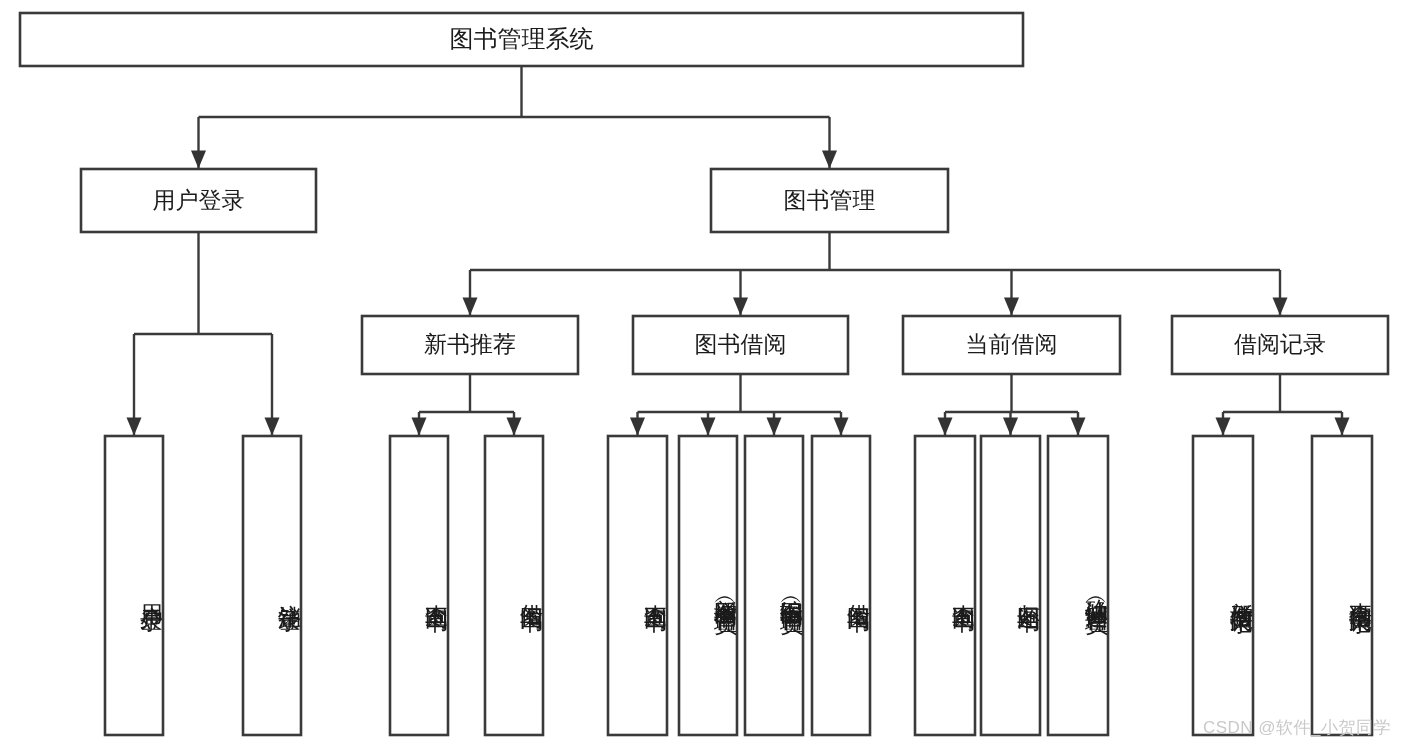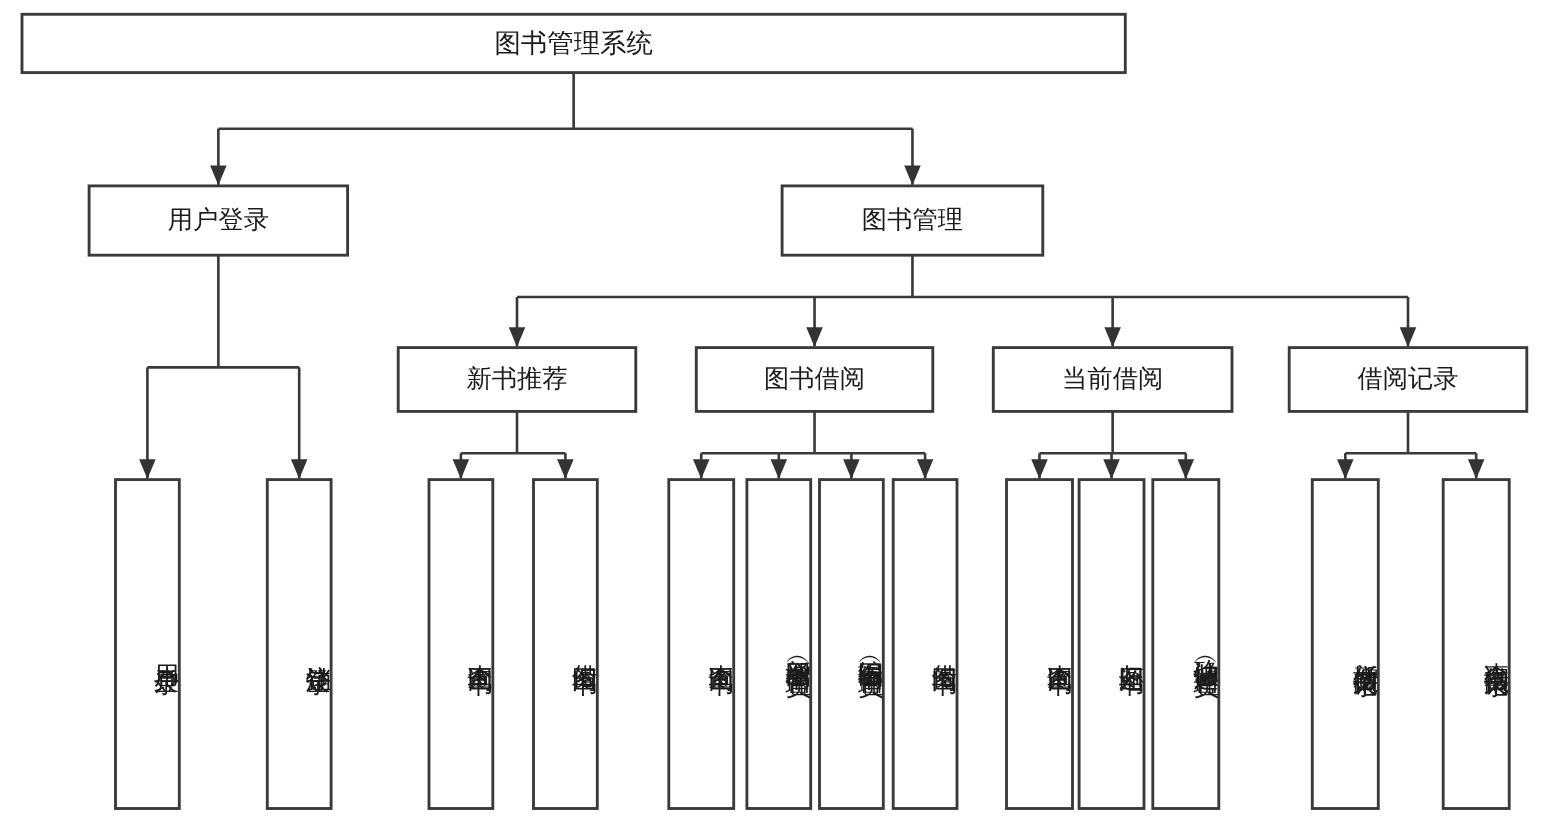--- a/index.html
+++ b/index.html
@@ -185,14 +185,15 @@
       <div class="leaf-label-wrap" style="left: 679px; top: 450px; width: 58px; height: 279px;">新增图书（管理员）</div>
       <div class="leaf-label-wrap" style="left: 745px; top: 450px; width: 58px; height: 279px;">编辑图书（管理员）</div>
       <div class="leaf-label-wrap" style="left: 812px; top: 450px; width: 58px; height: 279px;">借阅图书</div>
       <div class="leaf-label-wrap" style="left: 915px; top: 450px; width: 60px; height: 279px;">查询图书</div>
       <div class="leaf-label-wrap" style="left: 981px; top: 450px; width: 59px; height: 279px;">归还图书</div>
       <div class="leaf-label-wrap" style="left: 1048px; top: 450px; width: 60px; height: 279px;">确认归还（管理员）</div>
       <div class="leaf-label-wrap" style="left: 1193px; top: 450px; width: 60px; height: 279px;">新增借阅记录</div>
       <div class="leaf-label-wrap" style="left: 1312px; top: 450px; width: 60px; height: 279px;">查询借阅记录</div>
     </div>
 
+  <div class="watermark">CSDN @软件_小贺同学</div>
 
 </div>
 
 </body></html>

